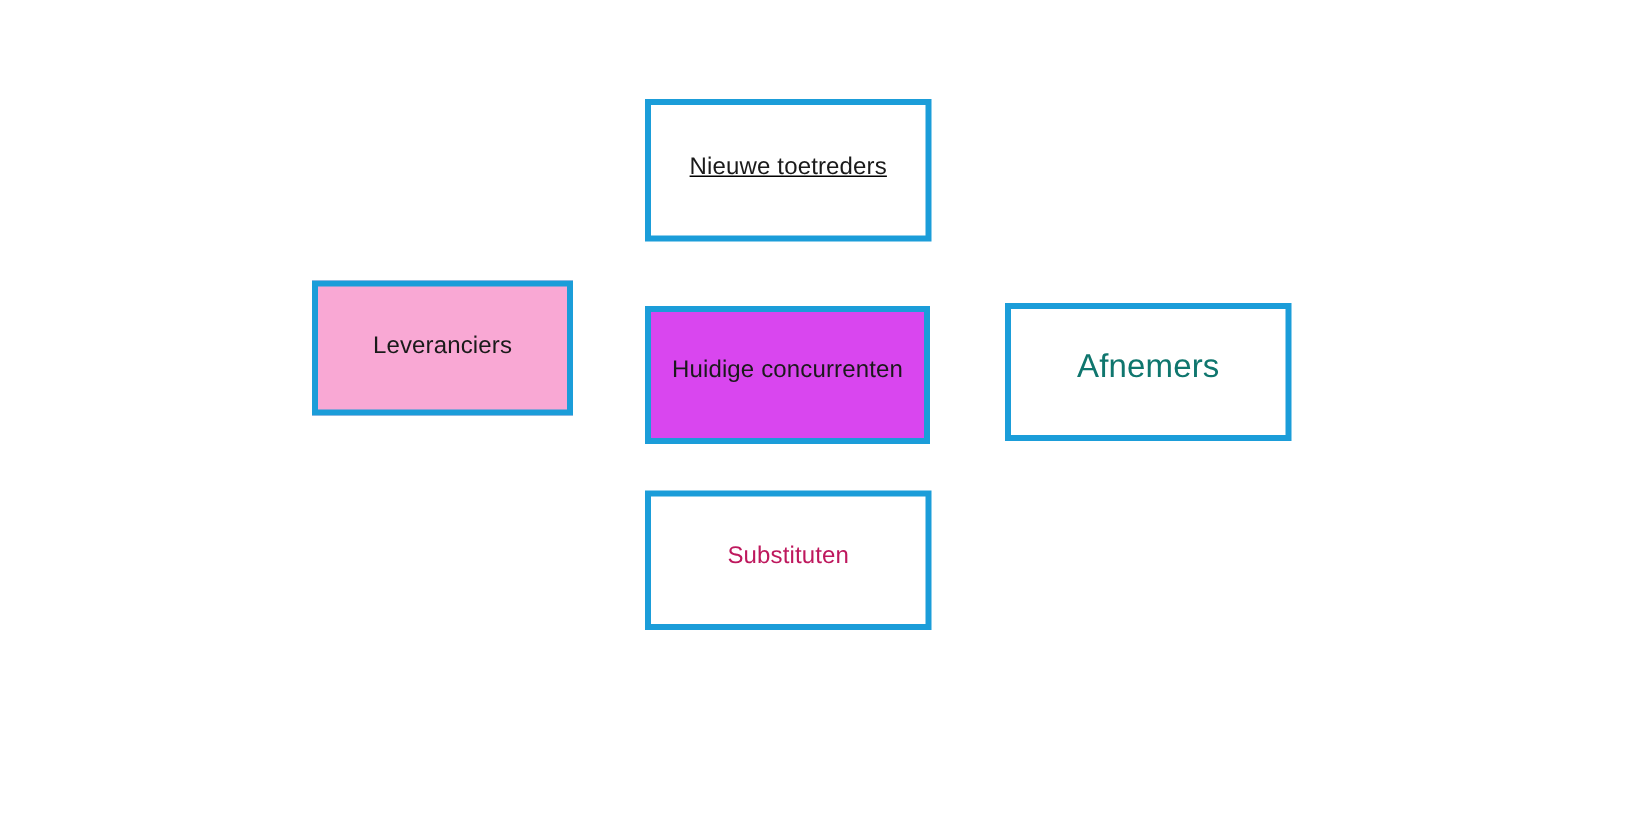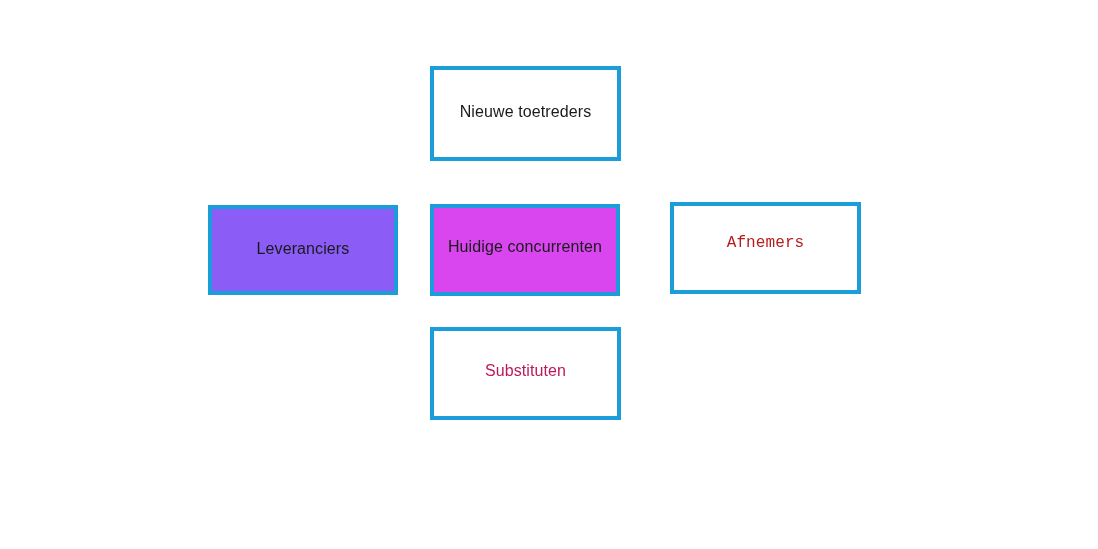--- a/index.html
+++ b/index.html
@@ -38,33 +38,33 @@
     letter-spacing: 0.1px;
     user-select: none;
   }
   
 </style>
 </head>
 <body>
 
 <div id="canvas" style="width: 1098px; height: 549px; background: rgb(255, 255, 255);">
 
-  <div class="force-box" id="box-new-entrants" style="left: 430px; top: 66px; width: 191px; height: 95px; border-color: rgb(27, 157, 217); border-width: 4px; background: rgb(255, 255, 255);">
+  <div class="force-box" id="box-new-entrants" style="left: 430px; top: 66px; width: 191px; height: 95px; border-color: rgb(27, 157, 217); border-width: 4px; background: rgb(255, 255, 255); text-decoration: underline;">
     <span class="force-label" style="color: rgb(26, 26, 26); font-size: 16px; transform: translateY(-2px);">Nieuwe toetreders</span>
   </div>
 
-  <div class="force-box" id="box-suppliers" style="left: 208px; top: 205px; width: 190px; height: 90px; border-color: rgb(27, 157, 217); border-width: 4px; background: #8b5cf6;">
+  <div class="force-box" id="box-suppliers" style="left: 208px; top: 187px; width: 174px; height: 90px; border-color: rgb(27, 157, 217); border-width: 4px; background: #f9a8d4;">
     <span class="force-label" style="color: rgb(26, 26, 26); font-size: 16px; transform: translateY(-1px);">Leveranciers</span>
   </div>
 
   <div class="force-box" id="box-current-competitors" style="left: 430px; top: 204px; width: 190px; height: 92px; border-color: rgb(27, 157, 217); border-width: 4px; background: #d946ef;">
     <span class="force-label" style="color: rgb(26, 26, 26); font-size: 16px; transform: translateY(-3px);">Huidige concurrenten</span>
   </div>
 
   <div class="force-box" id="box-buyers" style="left: 670px; top: 202px; width: 191px; height: 92px; border-color: rgb(27, 157, 217); border-width: 4px; background: rgb(255, 255, 255);">
-    <span class="force-label" style="color: #b91c1c; font-size: 16px; transform: translateY(-4px); font-family: Liberation Mono, monospace;">Afnemers</span>
+    <span class="force-label" style="color: #0f766e; font-size: 22px; transform: translateY(-4px);">Afnemers</span>
   </div>
 
   <div class="force-box" id="box-substitutes" style="left: 430px; top: 327px; width: 191px; height: 93px; border-color: rgb(27, 157, 217); border-width: 4px; background: rgb(255, 255, 255);">
     <span class="force-label" style="color: #be185d; font-size: 16px; transform: translateY(-3px);">Substituten</span>
   </div>
 
 </div>
 
 </body></html>

